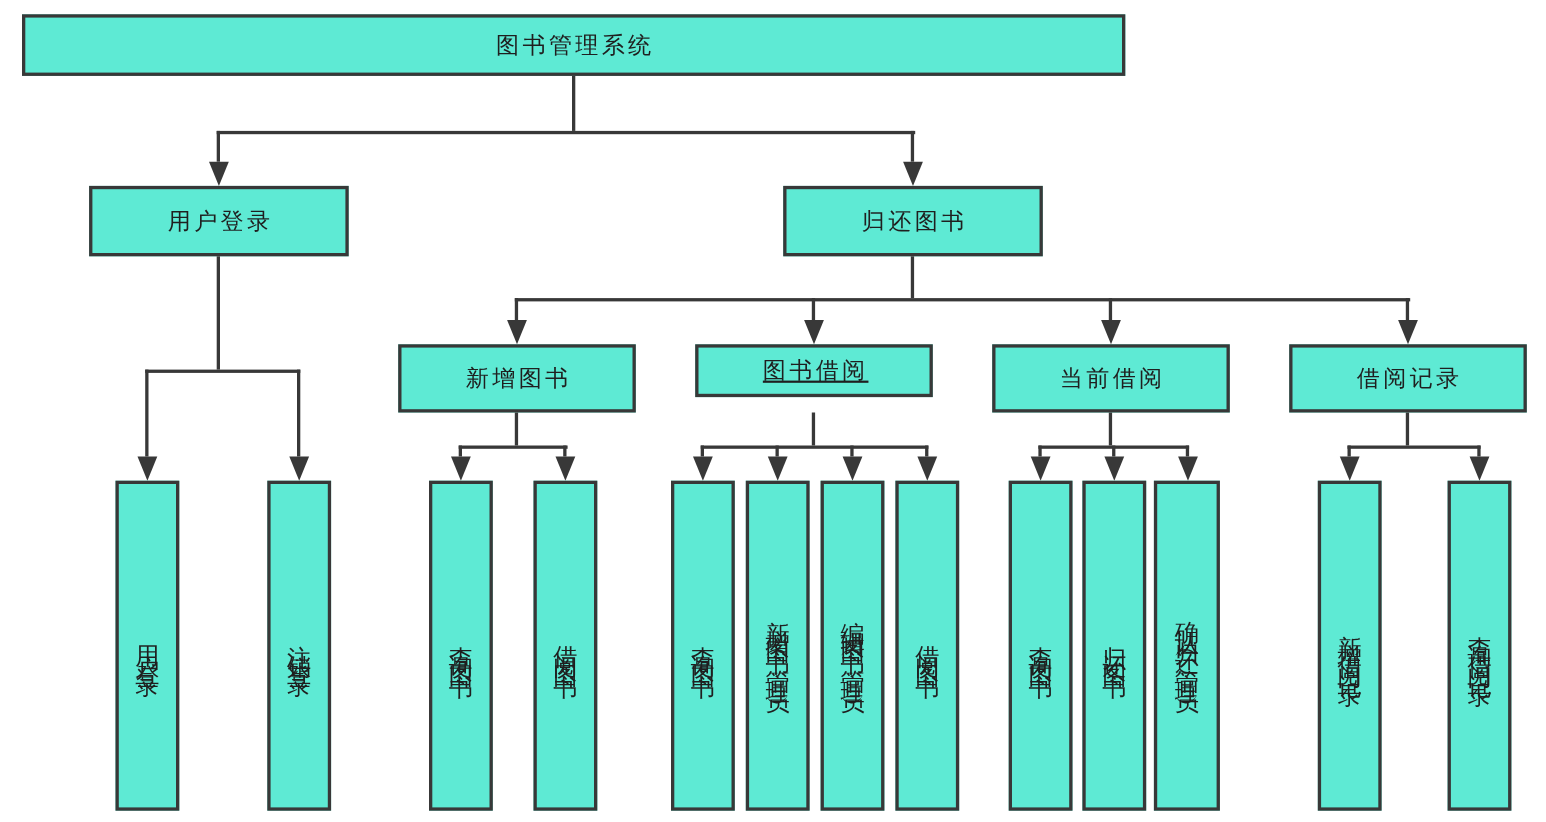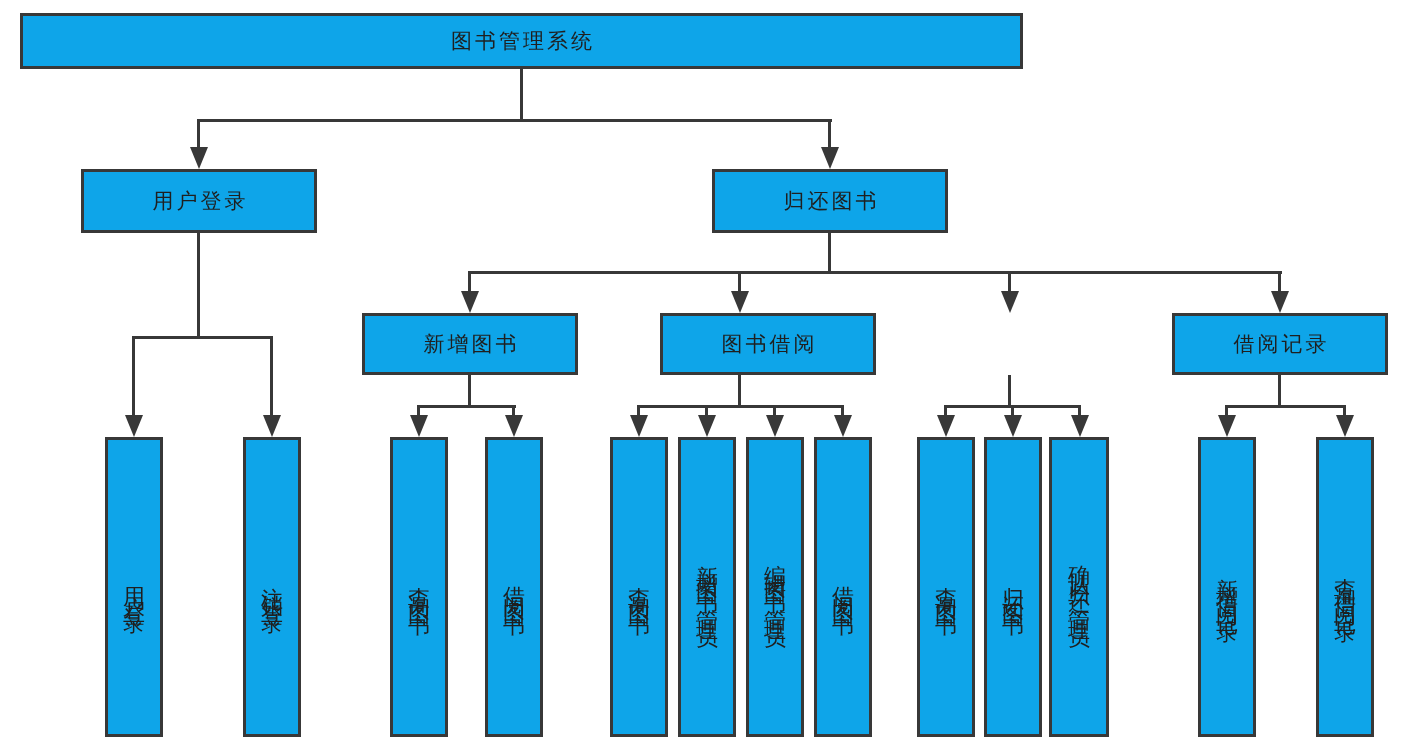--- a/index.html
+++ b/index.html
@@ -11,21 +11,21 @@
     position:relative;
     width:1405px;
     height:747px;
     background:#ffffff;
     overflow:hidden;
   }
   
   .node{
     position:absolute;
     box-sizing:border-box;
-    background:#0ea5e9;
+    background:#5eead4;
     border:3px solid #383838;
     color:#1f1f1f;
     display:flex;
     align-items:center;
     justify-content:center;
   }
   .hnode{
     font-size:21px;
     letter-spacing:3px;
     text-indent:3px;
@@ -87,21 +87,22 @@
   <div class="vline" style="left:468px;top:271px;height:20px;"></div>
   <div class="arrow" style="left:461px;top:291px;"></div>
   <div class="vline" style="left:738px;top:271px;height:20px;"></div>
   <div class="arrow" style="left:731px;top:291px;"></div>
   <div class="vline" style="left:1008px;top:271px;height:20px;"></div>
   <div class="arrow" style="left:1001px;top:291px;"></div>
   <div class="vline" style="left:1278px;top:271px;height:20px;"></div>
   <div class="arrow" style="left:1271px;top:291px;"></div>
 
   <div class="node hnode" style="left:362px;top:313px;width:216px;height:62px;">新增图书</div>
-  <div class="node hnode" style="left:660px;top:313px;width:216px;height:62px;">图书借阅</div>
+  <div class="node hnode" style="left:632px;top:313px;width:216px;height:48px;text-decoration:underline;">图书借阅</div>
+  <div class="node hnode" style="left:902px;top:313px;width:216px;height:62px;">当前借阅</div>
   <div class="node hnode" style="left:1172px;top:313px;width:216px;height:62px;">借阅记录</div>
 
   <div class="vline" style="left:468px;top:375px;height:30px;"></div>
   <div class="hline" style="left:417px;top:405px;width:99px;"></div>
   <div class="vline" style="left:417px;top:405px;height:10px;"></div>
   <div class="arrow" style="left:410px;top:415px;"></div>
   <div class="vline" style="left:512px;top:405px;height:10px;"></div>
   <div class="arrow" style="left:505px;top:415px;"></div>
 
   <div class="vline" style="left:738px;top:375px;height:30px;"></div>

